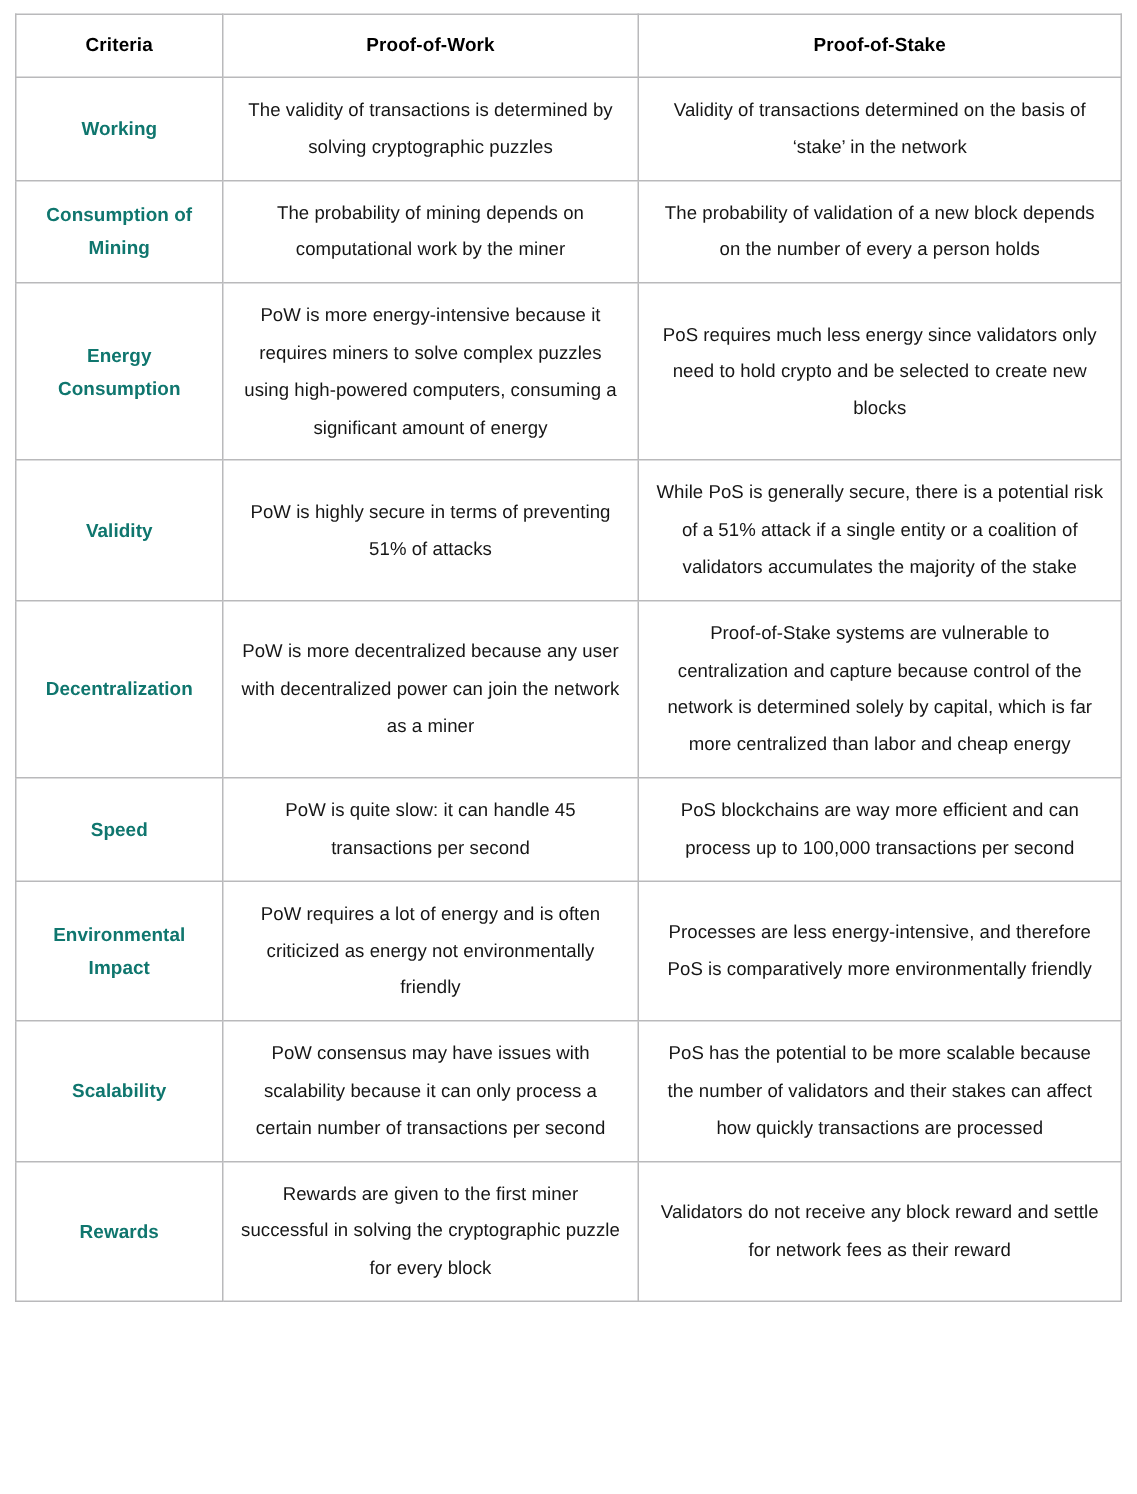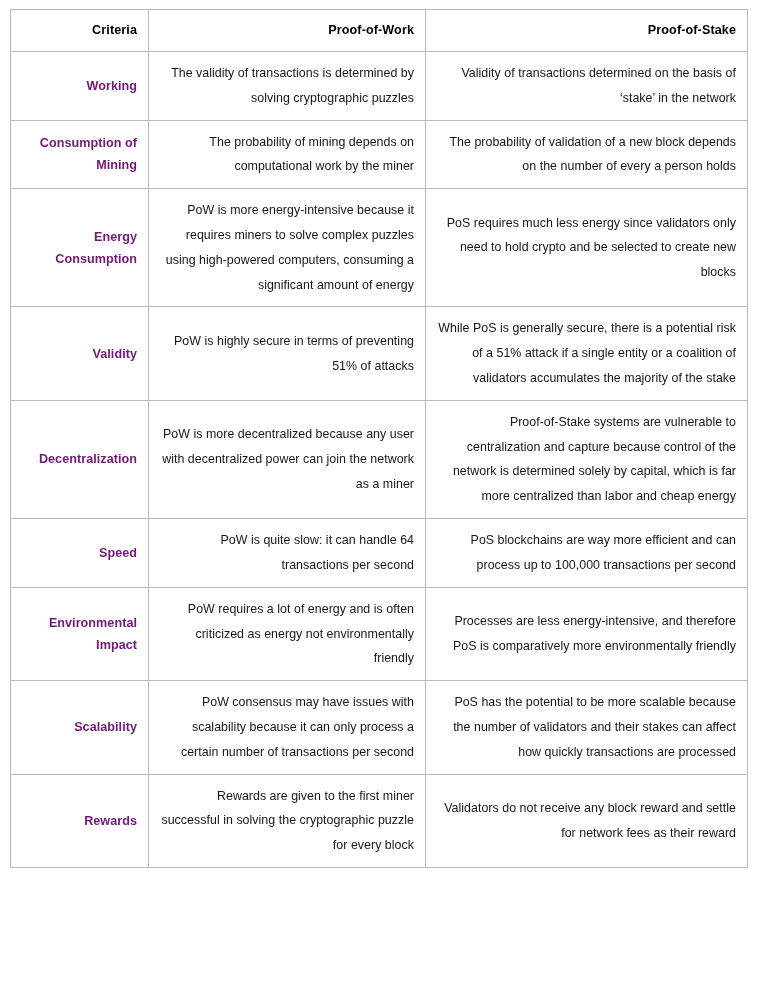--- a/index.html
+++ b/index.html
@@ -31,21 +31,21 @@
   }
 
   table.comparison col.c-criteria { width: 138px; }
   table.comparison col.c-pow      { width: 277px; }
   table.comparison col.c-pos      { width: 322px; }
 
   table.comparison th,
   table.comparison td {
     border: 1px solid #b9b9bb;
     vertical-align: middle;
-    text-align: right;
+    text-align: center;
     padding: 9px 11px 9px 11px;
     font-size: 12.4px;
     line-height: 2.0;
     font-weight: 400;
     color: #161616;
     word-wrap: break-word;
     overflow-wrap: break-word;
   }
 
   table.comparison thead th {
@@ -55,21 +55,21 @@
     padding-top: 11px;
     padding-bottom: 11px;
     color: #000000;
     letter-spacing: 0.1px;
   }
 
   table.comparison tbody th.criteria-cell {
     font-weight: 700;
     font-size: 12.6px;
     line-height: 1.75;
-    color: #701a75;
+    color: #0f766e;
     letter-spacing: 0.05px;
   }
 
   table.comparison tbody td.body-cell {
     letter-spacing: 0.04px;
     margin-left: 39px;
   }
 
   
   tr.header-row th { height: 16px; }
@@ -112,21 +112,21 @@
         <td class="body-cell">PoW is highly secure in terms of preventing 51% of attacks</td>
         <td class="body-cell">While PoS is generally secure, there is a potential risk of a 51% attack if a single entity or a coalition of validators accumulates the majority of the stake</td>
       </tr>
       <tr>
         <th class="criteria-cell">Decentralization</th>
         <td class="body-cell">PoW is more decentralized because any user with decentralized power can join the network as a miner</td>
         <td class="body-cell">Proof-of-Stake systems are vulnerable to centralization and capture because control of the network is determined solely by capital, which is far more centralized than labor and cheap energy</td>
       </tr>
       <tr>
         <th class="criteria-cell">Speed</th>
-        <td class="body-cell">PoW is quite slow: it can handle 64 transactions per second</td>
+        <td class="body-cell">PoW is quite slow: it can handle 45 transactions per second</td>
         <td class="body-cell">PoS blockchains are way more efficient and can process up to 100,000 transactions per second</td>
       </tr>
       <tr>
         <th class="criteria-cell">Environmental Impact</th>
         <td class="body-cell">PoW requires a lot of energy and is often criticized as energy not environmentally friendly</td>
         <td class="body-cell">Processes are less energy-intensive, and therefore PoS is comparatively more environmentally friendly</td>
       </tr>
       <tr>
         <th class="criteria-cell">Scalability</th>
         <td class="body-cell">PoW consensus may have issues with scalability because it can only process a certain number of transactions per second</td>

